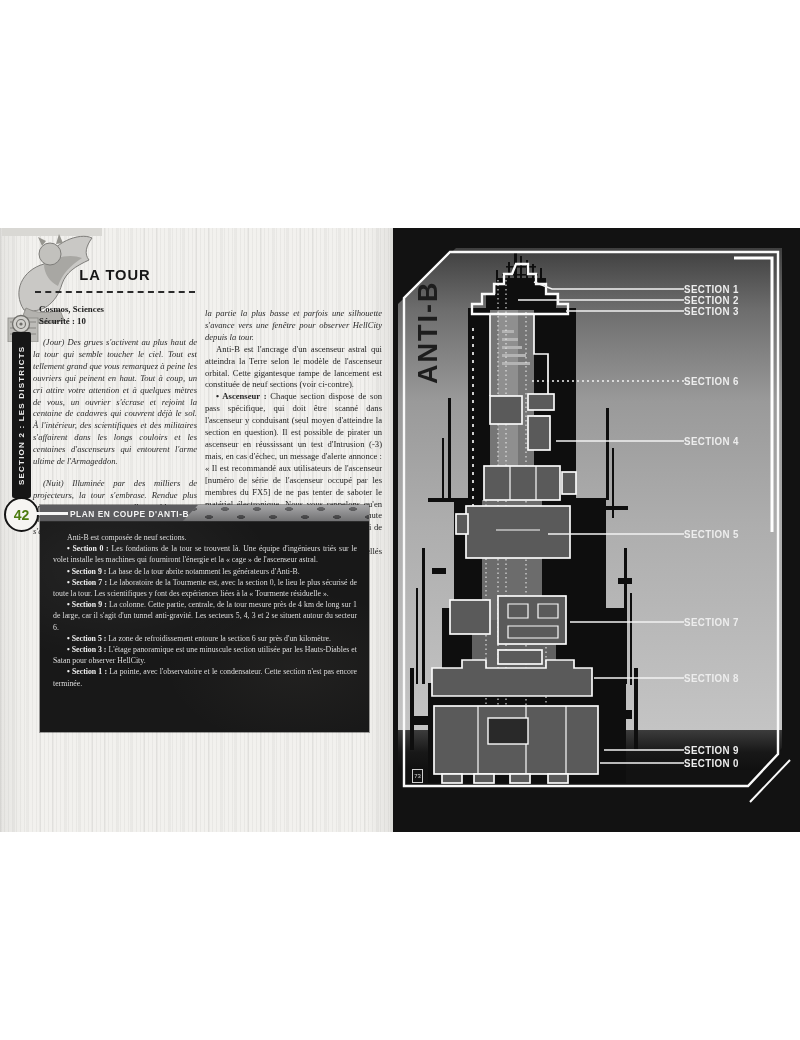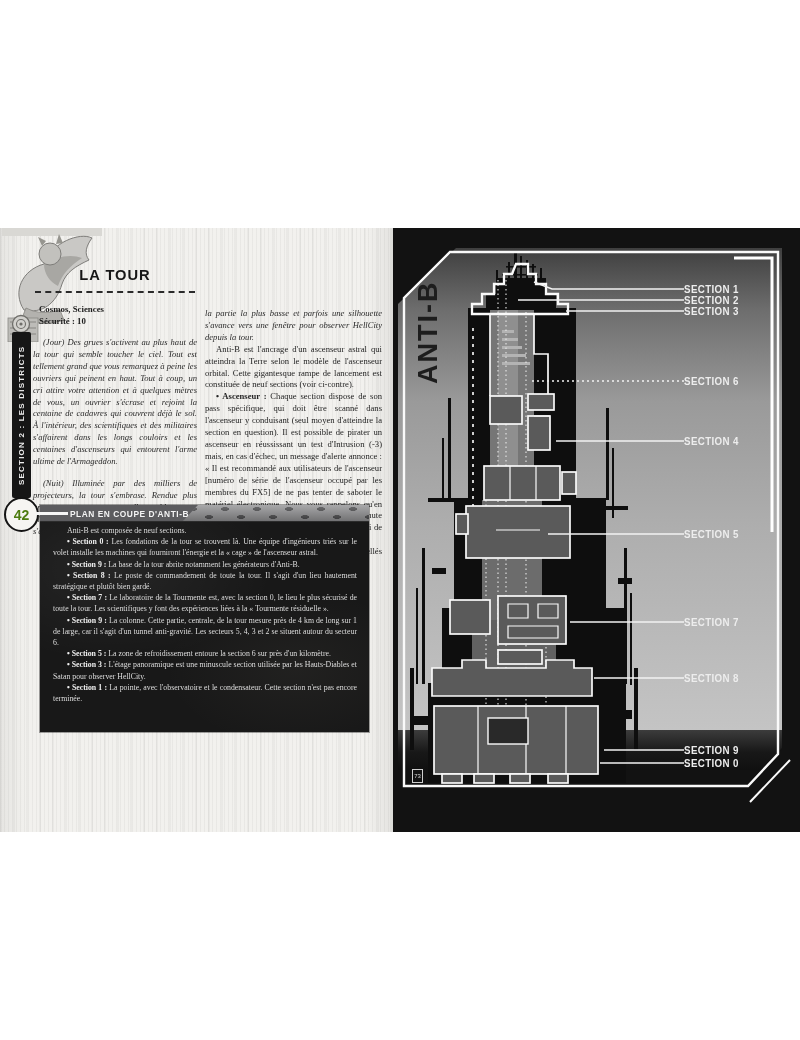--- a/index.html
+++ b/index.html
@@ -58,21 +58,21 @@
   .treadplate { position:absolute; right:0; top:0; width:186px; height:100%;
     background-color:#8b8b8d;
     background-image:
       linear-gradient(180deg, rgba(255,255,255,.25), rgba(0,0,0,.18)),
       radial-gradient(9px 4px at 10px 4px, #3e3e40 42%, rgba(0,0,0,0) 50%),
       radial-gradient(9px 4px at 26px 12px, #454547 42%, rgba(0,0,0,0) 50%);
     background-size:100% 100%, 32px 16px, 32px 16px;
     clip-path:polygon(15px 0, 100% 0, 100% 100%, 0 100%); }
   .connector { position:absolute; left:36px; top:284px; width:32px; height:3px; background:#f5f5f5; z-index:5; }
 
-  .panel-body { padding:3px 12px 0 13px; }
+  .panel-body { padding:10px 12px 0 13px; }
   .panel-intro, .pi { font-size:7.8px; line-height:11.2px; color:#dedede; text-align:justify; text-indent:14px; }
   .pi .lbl { font-weight:bold; color:#f1f1f1;margin-top:13px; }
 
   
   .right-page { position:absolute; left:393px; top:0; width:407px; height:604px; background:#121212; overflow:hidden; }
   .art-sky { position:absolute; left:5px; top:20px; width:384px; height:482px;
     background:linear-gradient(180deg, #3f3f3f 0%, #6e6e6e 13%, #9a9a9a 32%, #aeaeae 58%, #c4c4c4 100%); }
   .art-ground { position:absolute; left:5px; top:502px; width:384px; height:40px;
     background:linear-gradient(180deg, #3c3c3c 0%, #181818 55%, #101010 100%); }
   .tower-svg { position:absolute; left:5px; top:20px; width:384px; height:542px; overflow:visible; }
@@ -143,21 +143,20 @@
 
     <div class="panel-box">
       <div class="panel-header">
         <div class="treadplate"></div>
         <div class="panel-title">PLAN EN COUPE D'ANTI-B</div>
       </div>
       <div class="panel-body">
         <p class="panel-intro">Anti-B est composée de neuf sections.</p>
         <p class="pi"><span class="lbl">•  Section 0 :</span><span> Les fondations de la tour se trouvent là. Une équipe d'ingénieurs triés sur le volet installe les machines qui fourniront l'énergie et la « cage » de l'ascenseur astral.</span></p>
         <p class="pi"><span class="lbl">•  Section 9 :</span><span> La base de la tour abrite notamment les générateurs d'Anti-B.</span></p>
-        <p class="pi"><span class="lbl">•  Section 8 :</span><span> Le poste de commandement de toute la tour. Il s'agit d'un lieu hautement stratégique et plutôt bien gardé.</span></p>
         <p class="pi"><span class="lbl">•  Section 7 :</span><span> Le laboratoire de la Tourmente est, avec la section 0, le lieu le plus sécurisé de toute la tour. Les scientifiques y font des expériences liées à la « Tourmente résiduelle ».</span></p>
         <p class="pi"><span class="lbl">•  Section 9 :</span><span> La colonne. Cette partie, centrale, de la tour mesure près de 4 km de long sur 1 de large, car il s'agit d'un tunnel anti-gravité. Les secteurs 5, 4, 3 et 2 se situent autour du secteur 6.</span></p>
         <p class="pi"><span class="lbl">•  Section 5 :</span><span> La zone de refroidissement entoure la section 6 sur près d'un kilomètre.</span></p>
         <p class="pi"><span class="lbl">•  Section 3 :</span><span> L'étage panoramique est une minuscule section utilisée par les Hauts-Diables et Satan pour observer HellCity.</span></p>
         <p class="pi"><span class="lbl">•  Section 1 :</span><span> La pointe, avec l'observatoire et le condensateur. Cette section n'est pas encore terminée.</span></p>
       </div>
     </div>
   </div>
 
   <div class="right-page">

